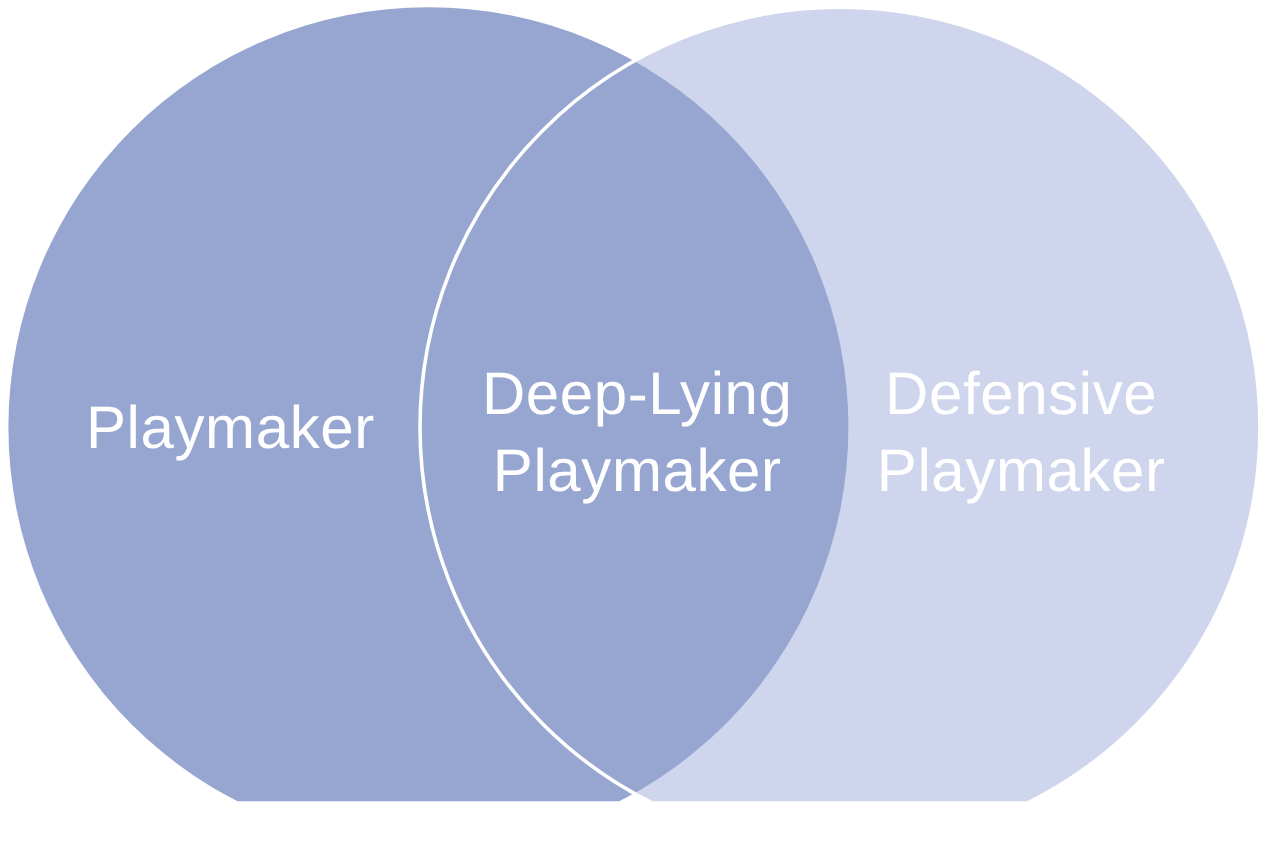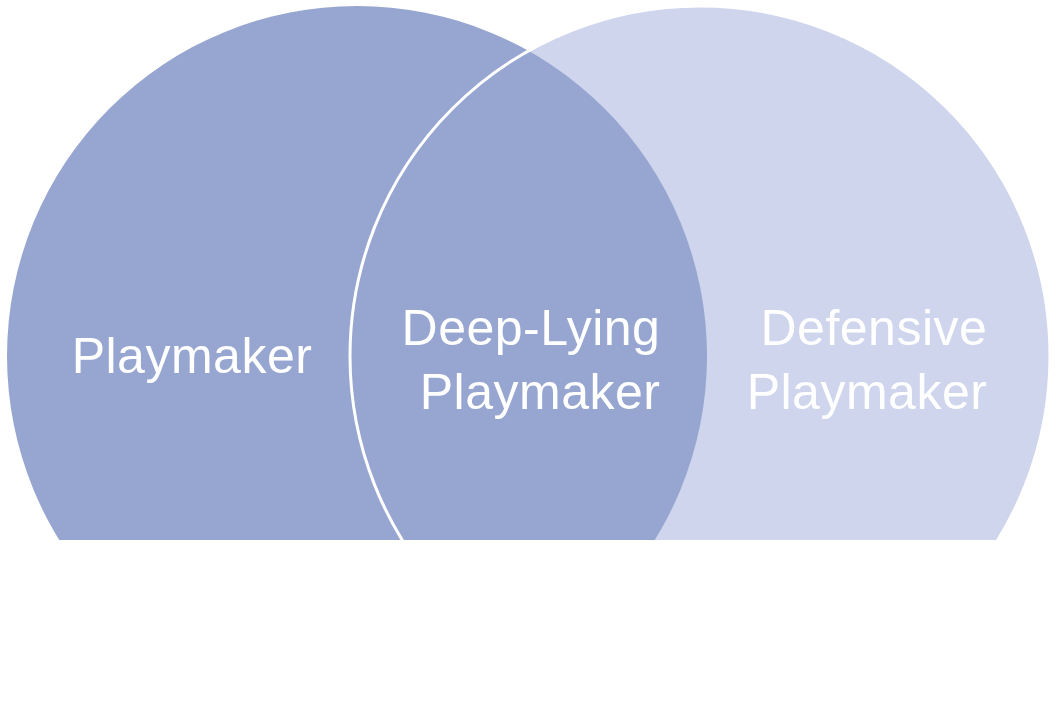--- a/index.html
+++ b/index.html
@@ -3,21 +3,21 @@
 <meta charset="utf-8">
 <style>
   html, body {
     margin: 0;
     padding: 0;
     background: #ffffff;
   }
   .stage {
     position: relative;
     width: 1057px;
-    height: 540px;
+    height: 668px;
     background: #ffffff;
     overflow: hidden;
     font-family: "Liberation Sans", sans-serif;
   }
   .stage svg {
     position: absolute;
     left: 0;
     top: 0;
     display: block;
   }
@@ -26,25 +26,24 @@
     transform: translate(-50%, -50%);
     color: #ffffff;
     font-size: 50px;
     line-height: 64px;
     text-align: center;
     white-space: nowrap;
     letter-spacing: 0.5px;
   }
   .label span {
     display: block;
-    text-align: right;
   }
   .label-left   { left: 192px; top: 356px; }
   .label-center { left: 531px; top: 360px; }
-  .label-right  { left: 851px; top: 360px; margin-left: 16px; }
+  .label-right  { left: 851px; top: 360px; }
 </style>
 </head>
 <body>
 
 <div class="stage">
   <svg width="1057" height="713" viewBox="0 0 1057 713" xmlns="http://www.w3.org/2000/svg">
     <circle cx="700" cy="356" r="350" fill="#CED5EC"></circle>
     <circle cx="357" cy="356" r="350" fill="#97A6D1"></circle>
     <circle cx="700" cy="356" r="350" fill="none" stroke-width="3" stroke="#FFFFFF"></circle>
   </svg>

